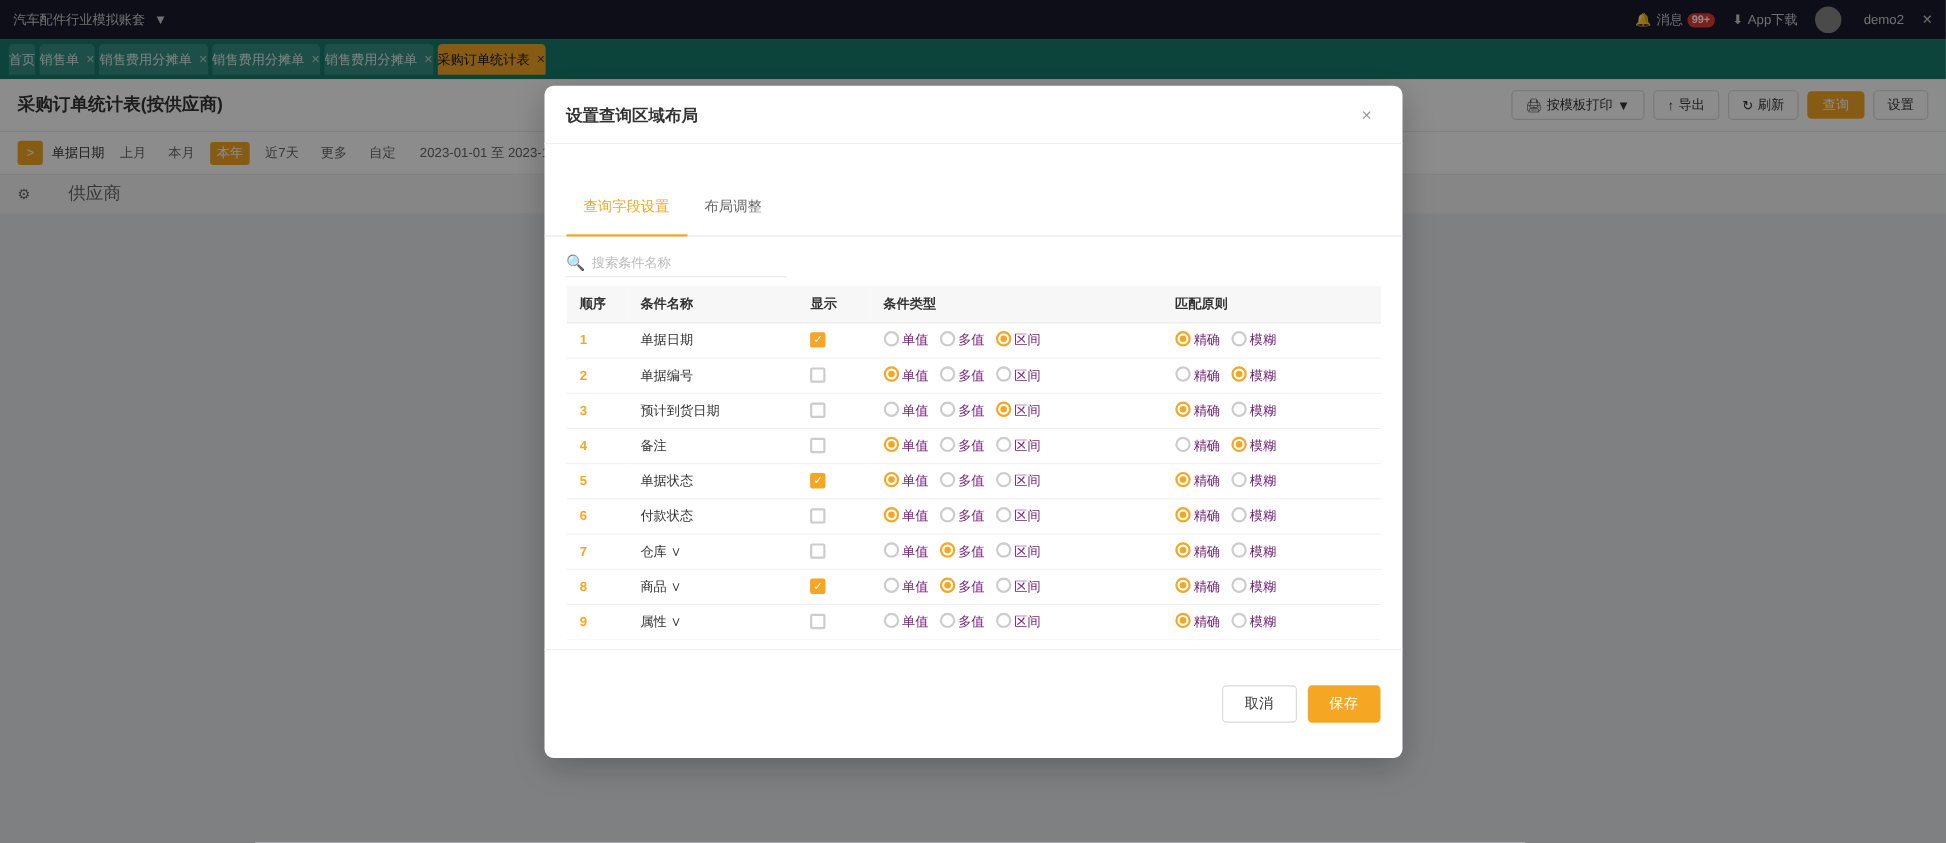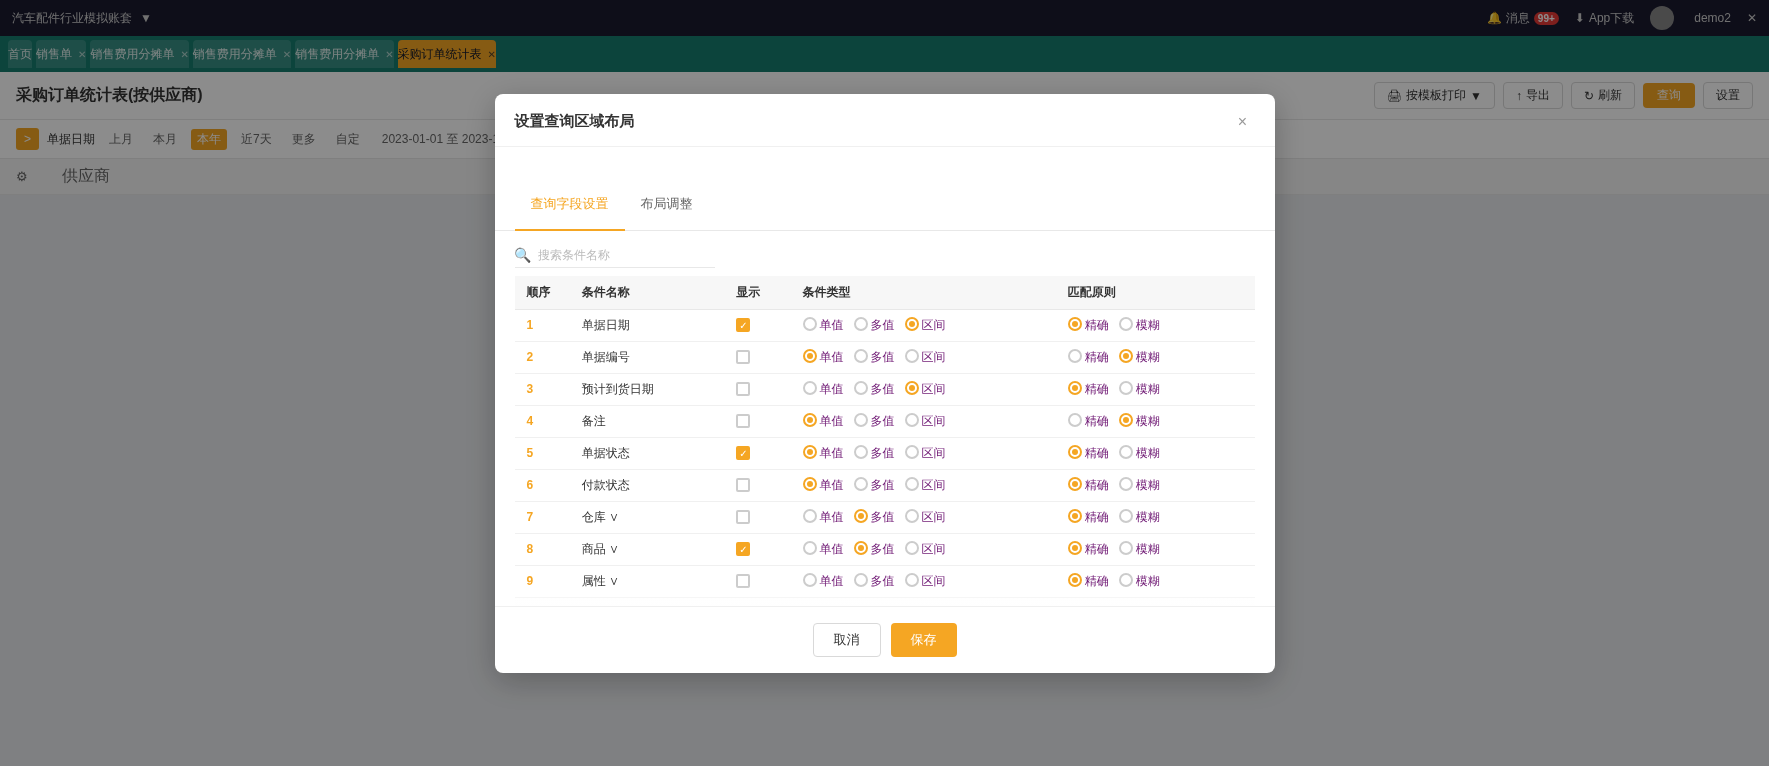--- a/index.html
+++ b/index.html
@@ -291,24 +291,24 @@
     }
     .checkbox.checked {
       background: #f5a623;
       border-color: #f5a623;
       color: white;
       font-size: 10px;
     }
 
     
     .modal-footer {
-      padding: 16px 20px;
+      padding: 32px 20px;
       border-top: 1px solid #f0f0f0;
       display: flex;
-      justify-content: center;
+      justify-content: flex-end;
       gap: 10px;
     }
     .btn-cancel {
       padding: 7px 20px;
       border: 1px solid #d9d9d9;
       background: white;
       border-radius: 4px;
       cursor: pointer;
       font-size: 13px;
       color: #333;

